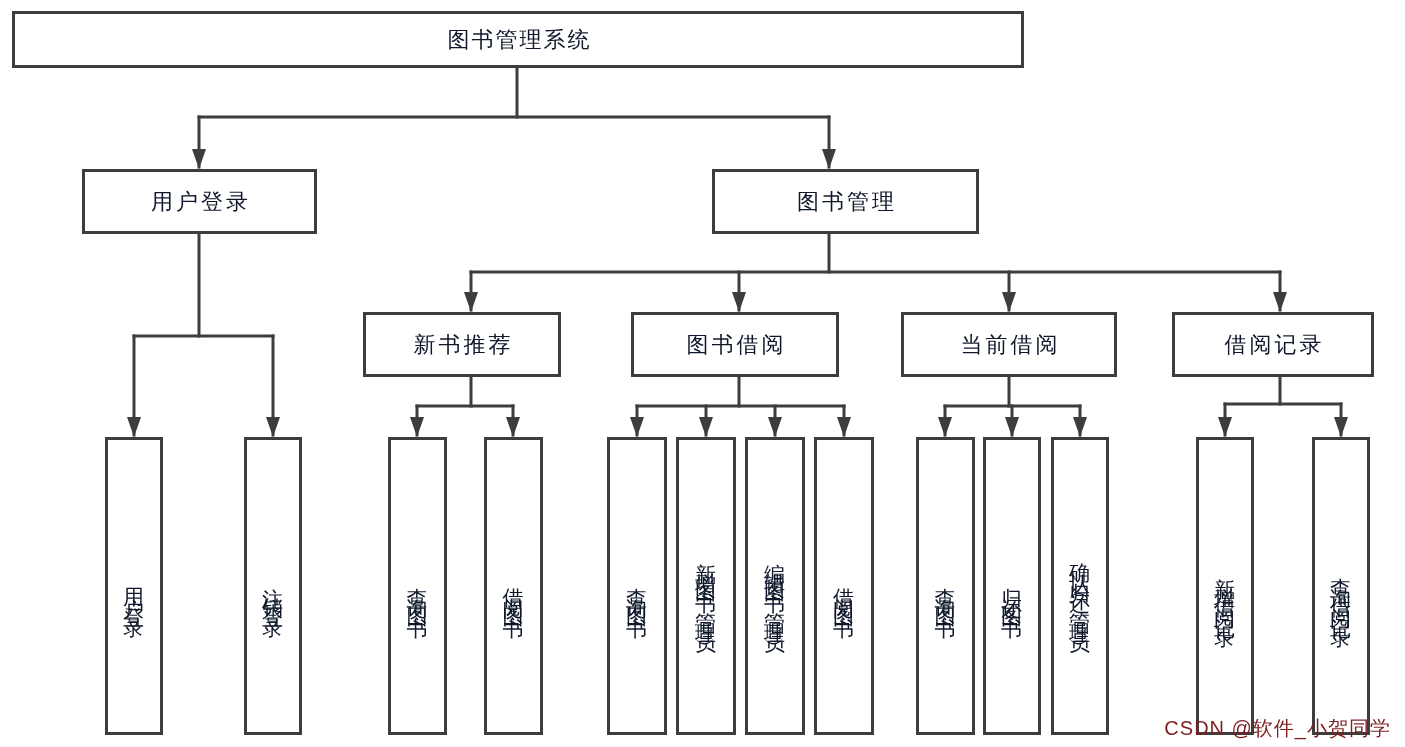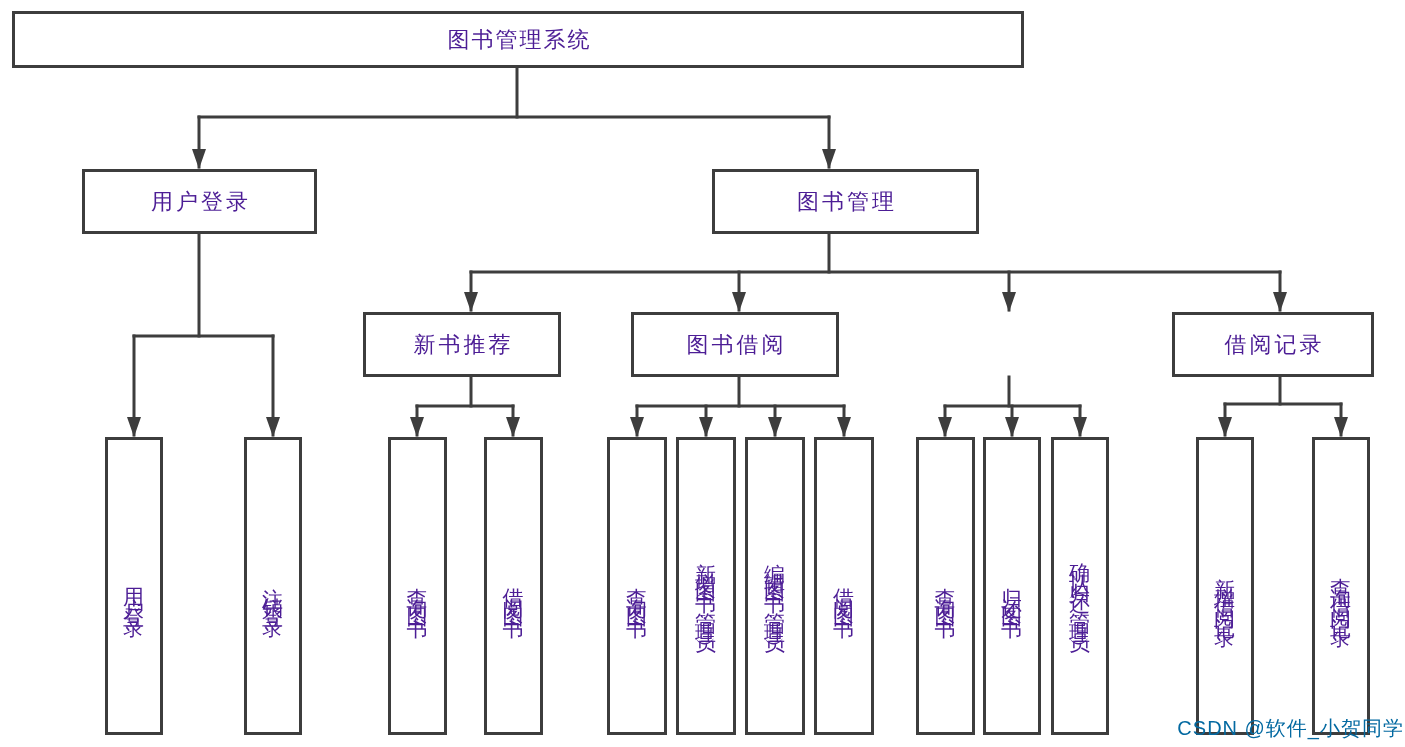--- a/index.html
+++ b/index.html
@@ -20,21 +20,21 @@
   .wires line {
     stroke: #3d3d3d;
     stroke-width: 3;
     stroke-linecap: square;
   }
   .node {
     position: absolute;
     box-sizing: border-box;
     border: 3px solid #3d3d3d;
     background: #ffffff;
-    color: #4c1d95;
+    color: #0f172a;
     display: flex;
     align-items: center;
     justify-content: center;
     z-index: 2;
     text-align: right;
   }
   .nh {
     font-size: 22px;
     letter-spacing: 3px;
     padding-left: 3px; 
@@ -42,25 +42,25 @@
   .nv {
     writing-mode: vertical-rl;
     font-size: 21px;
     letter-spacing: 10px;
     line-height: 1;
     padding-top: 10px; 
   }
   .root-title { letter-spacing: 2px; }
   #watermark {
     position: absolute;
-    right: 1px;
+    right: 14px;
     bottom: 5px;
     font-size: 20px;
     letter-spacing: 1px;
-    color: #0369a1;
+    color: #7f1d1d;
     z-index: 5;
     white-space: nowrap;
   }
 </style>
 </head>
 <body>
 
 <div id="stage">
 
   <svg class="wires" viewBox="0 0 1405 747" xmlns="http://www.w3.org/2000/svg">
@@ -125,20 +125,21 @@
     </g>
   </svg>
 
   <div class="node nh root-title" style="left:12px;top:11px;width:1012px;height:57px">图书管理系统</div>
 
   <div class="node nh" style="left:82px;top:169px;width:235px;height:65px">用户登录</div>
   <div class="node nh" style="left:712px;top:169px;width:267px;height:65px">图书管理</div>
 
   <div class="node nh" style="left:363px;top:312px;width:198px;height:65px">新书推荐</div>
   <div class="node nh" style="left:631px;top:312px;width:208px;height:65px">图书借阅</div>
+  <div class="node nh" style="left:901px;top:312px;width:216px;height:65px">当前借阅</div>
   <div class="node nh" style="left:1172px;top:312px;width:202px;height:65px">借阅记录</div>
 
   <div class="node nv" style="left:105px;top:437px;width:58px;height:298px">用户登录</div>
   <div class="node nv" style="left:244px;top:437px;width:58px;height:298px">注销登录</div>
 
   <div class="node nv" style="left:388px;top:437px;width:59px;height:298px">查询图书</div>
   <div class="node nv" style="left:484px;top:437px;width:59px;height:298px">借阅图书</div>
 
   <div class="node nv" style="left:607px;top:437px;width:60px;height:298px">查询图书</div>
   <div class="node nv" style="left:676px;top:437px;width:60px;height:298px">新增图书（管理员）</div>

